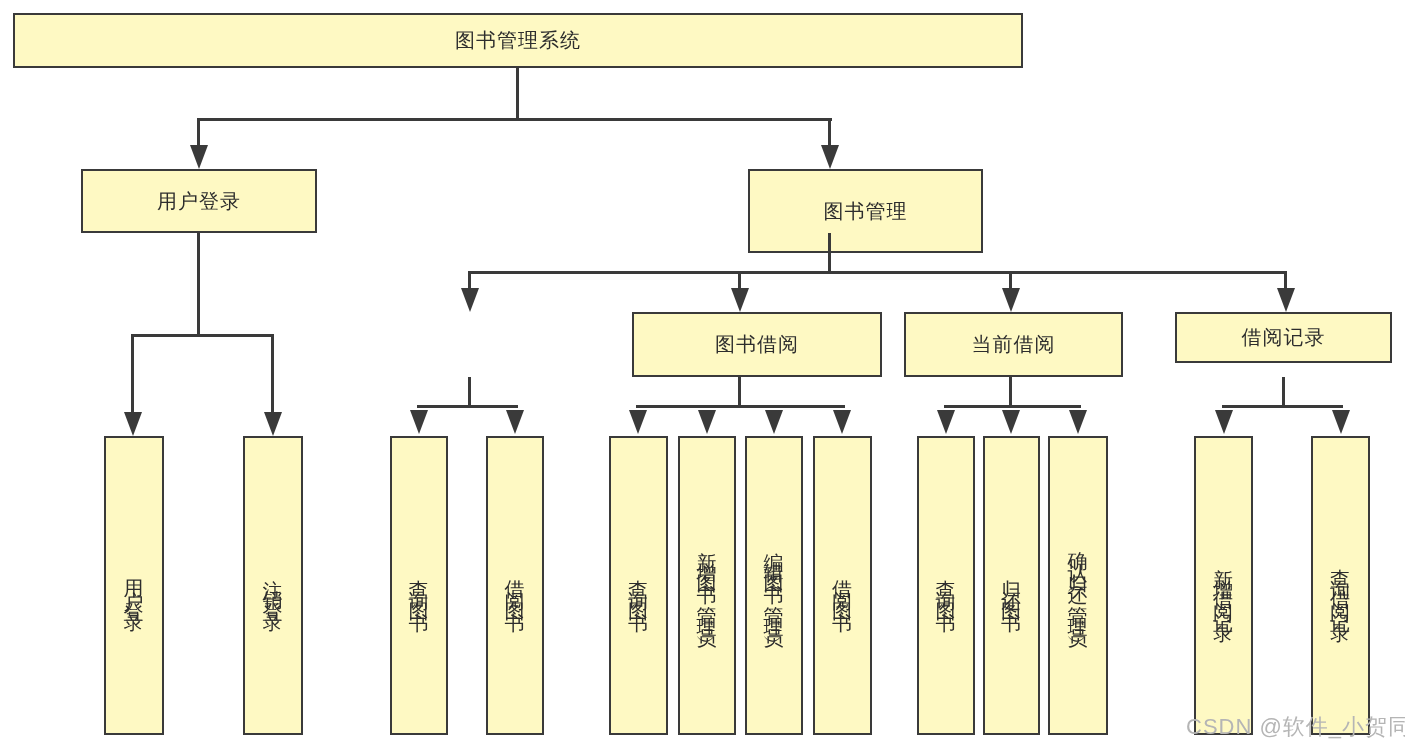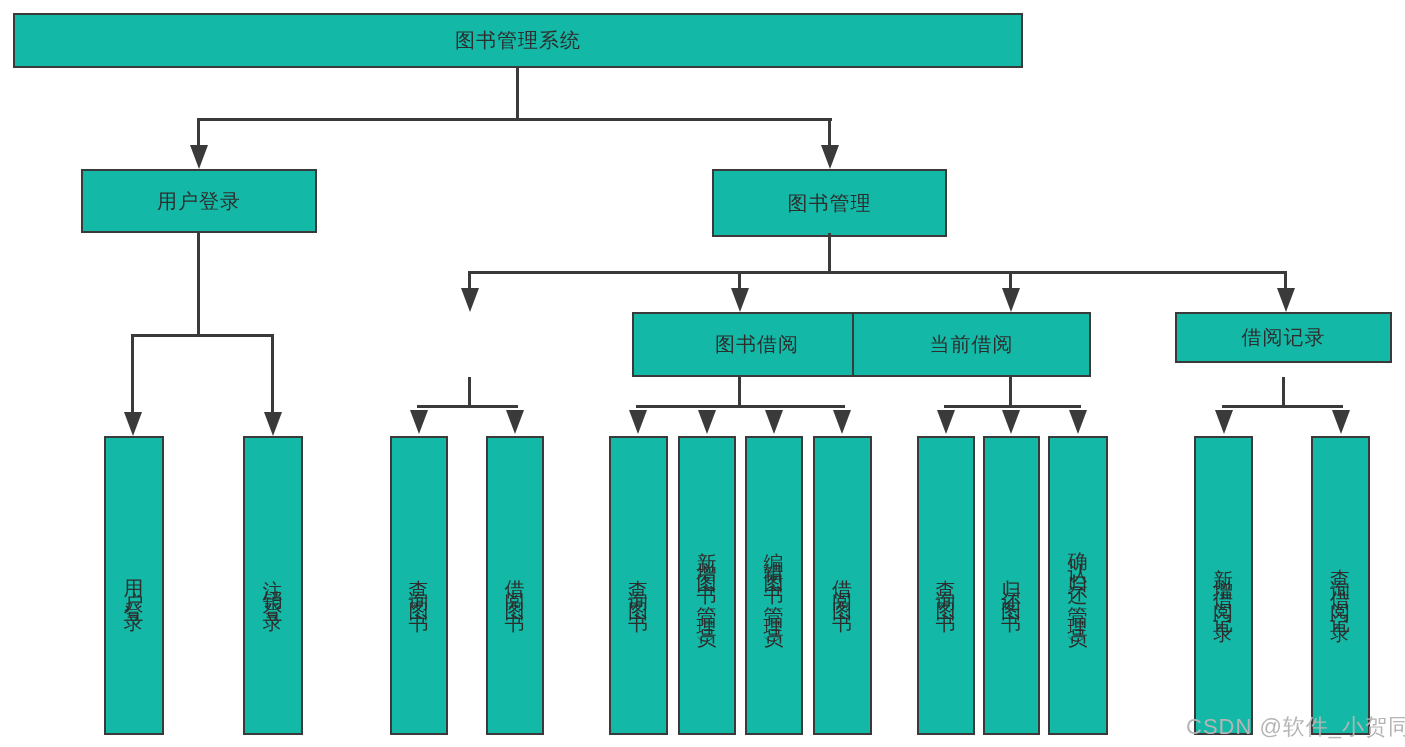--- a/index.html
+++ b/index.html
@@ -6,21 +6,21 @@
   #stage{
     position:relative;
     width:1405px;height:747px;
     background:#ffffff;
     font-family:"Liberation Sans", sans-serif;
     overflow:hidden;
   }
   .box{
     position:absolute;
     box-sizing:border-box;
-    background:#14b8a6;
+    background:#fef9c3;
     border:2px solid #3a3a3a;
     display:flex;
     align-items:center;
     justify-content:center;
     color:#2d2d2d;
     font-size:20px;
     letter-spacing:1px;
   }
   .box.v span{
     writing-mode:vertical-rl;
@@ -59,21 +59,21 @@
   <div class="vl" style="left:516px;top:68px;height:52px"></div>
   <div class="hl" style="left:197px;top:118px;width:635px"></div>
   <div class="vl" style="left:197px;top:118px;height:30px"></div>
   <div class="ar" style="left:190px;top:145px"></div>
   <div class="vl" style="left:828px;top:118px;height:30px"></div>
   <div class="ar" style="left:821px;top:145px"></div>
 
   <div class="box" style="left:81px;top:169px;width:236px;height:64px">
     <span>用户登录</span>
   </div>
-  <div class="box" style="left:712px;top:169px;width:235px;height:68px">
+  <div class="box" style="left:748px;top:169px;width:235px;height:84px">
     <span>图书管理</span>
   </div>
 
   <div class="vl" style="left:197px;top:233px;height:104px"></div>
   <div class="hl" style="left:131px;top:334px;width:143px"></div>
   <div class="vl" style="left:131px;top:334px;height:80px"></div>
   <div class="ar" style="left:124px;top:412px"></div>
   <div class="vl" style="left:271px;top:334px;height:80px"></div>
   <div class="ar" style="left:264px;top:412px"></div>
 
@@ -84,21 +84,21 @@
   <div class="vl" style="left:738px;top:271px;height:20px"></div>
   <div class="ar" style="left:731px;top:288px"></div>
   <div class="vl" style="left:1009px;top:271px;height:20px"></div>
   <div class="ar" style="left:1002px;top:288px"></div>
   <div class="vl" style="left:1284px;top:271px;height:20px"></div>
   <div class="ar" style="left:1277px;top:288px"></div>
 
   <div class="box" style="left:632px;top:312px;width:250px;height:65px">
     <span>图书借阅</span>
   </div>
-  <div class="box" style="left:852px;top:312px;width:239px;height:65px">
+  <div class="box" style="left:904px;top:312px;width:219px;height:65px">
     <span>当前借阅</span>
   </div>
   <div class="box" style="left:1175px;top:312px;width:217px;height:51px">
     <span>借阅记录</span>
   </div>
 
   <div class="vl" style="left:468px;top:377px;height:31px"></div>
   <div class="hl" style="left:417px;top:405px;width:101px"></div>
   <div class="ar" style="left:410px;top:410px"></div>
   <div class="ar" style="left:506px;top:410px"></div>

